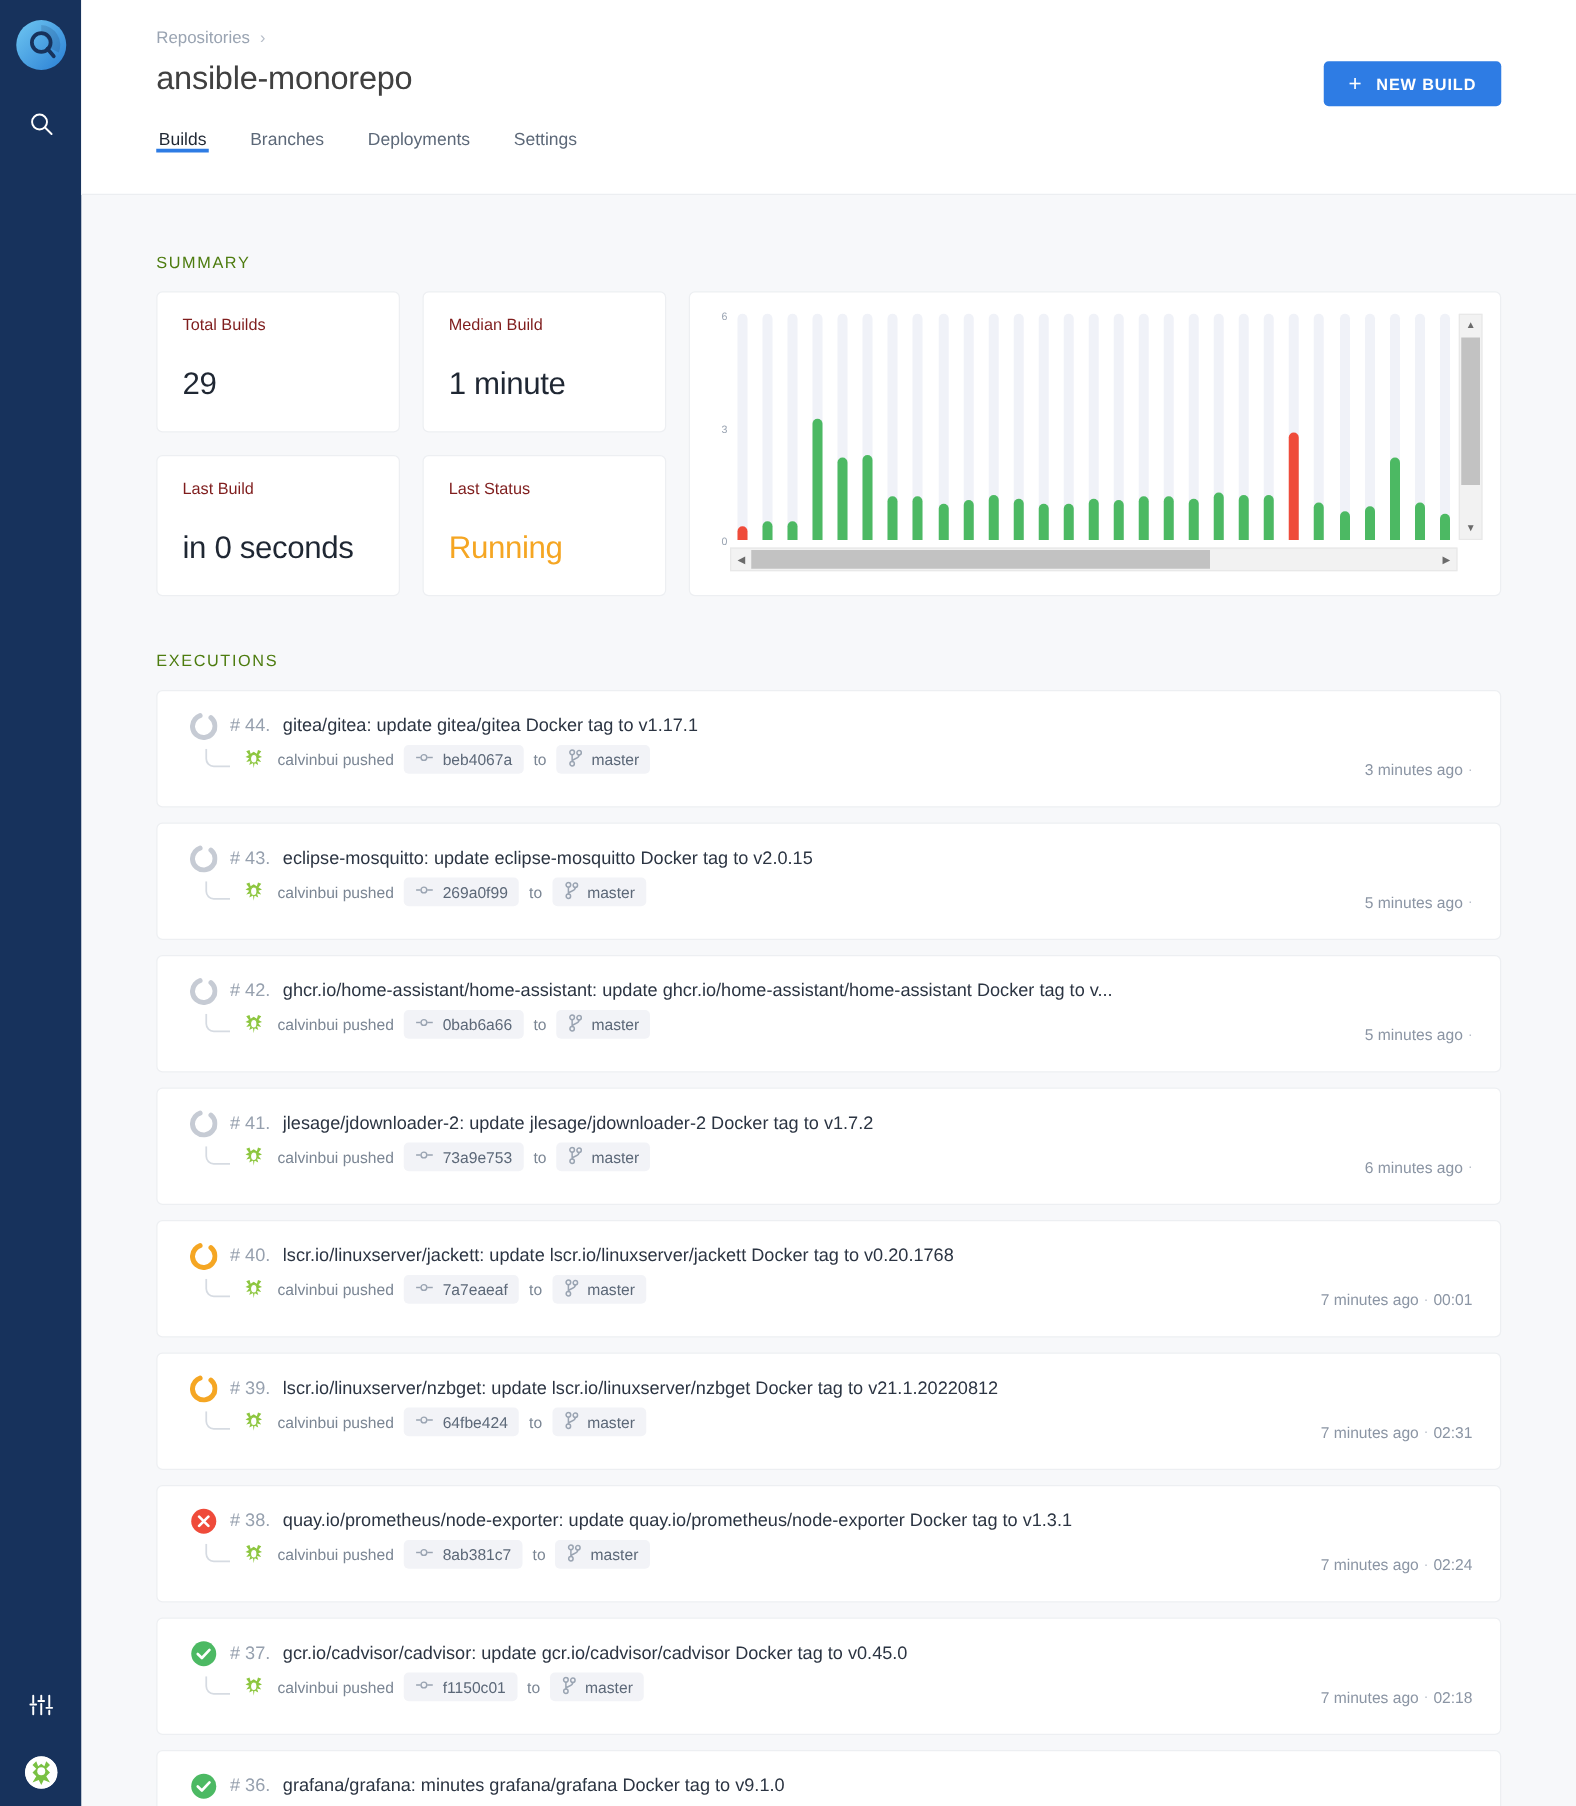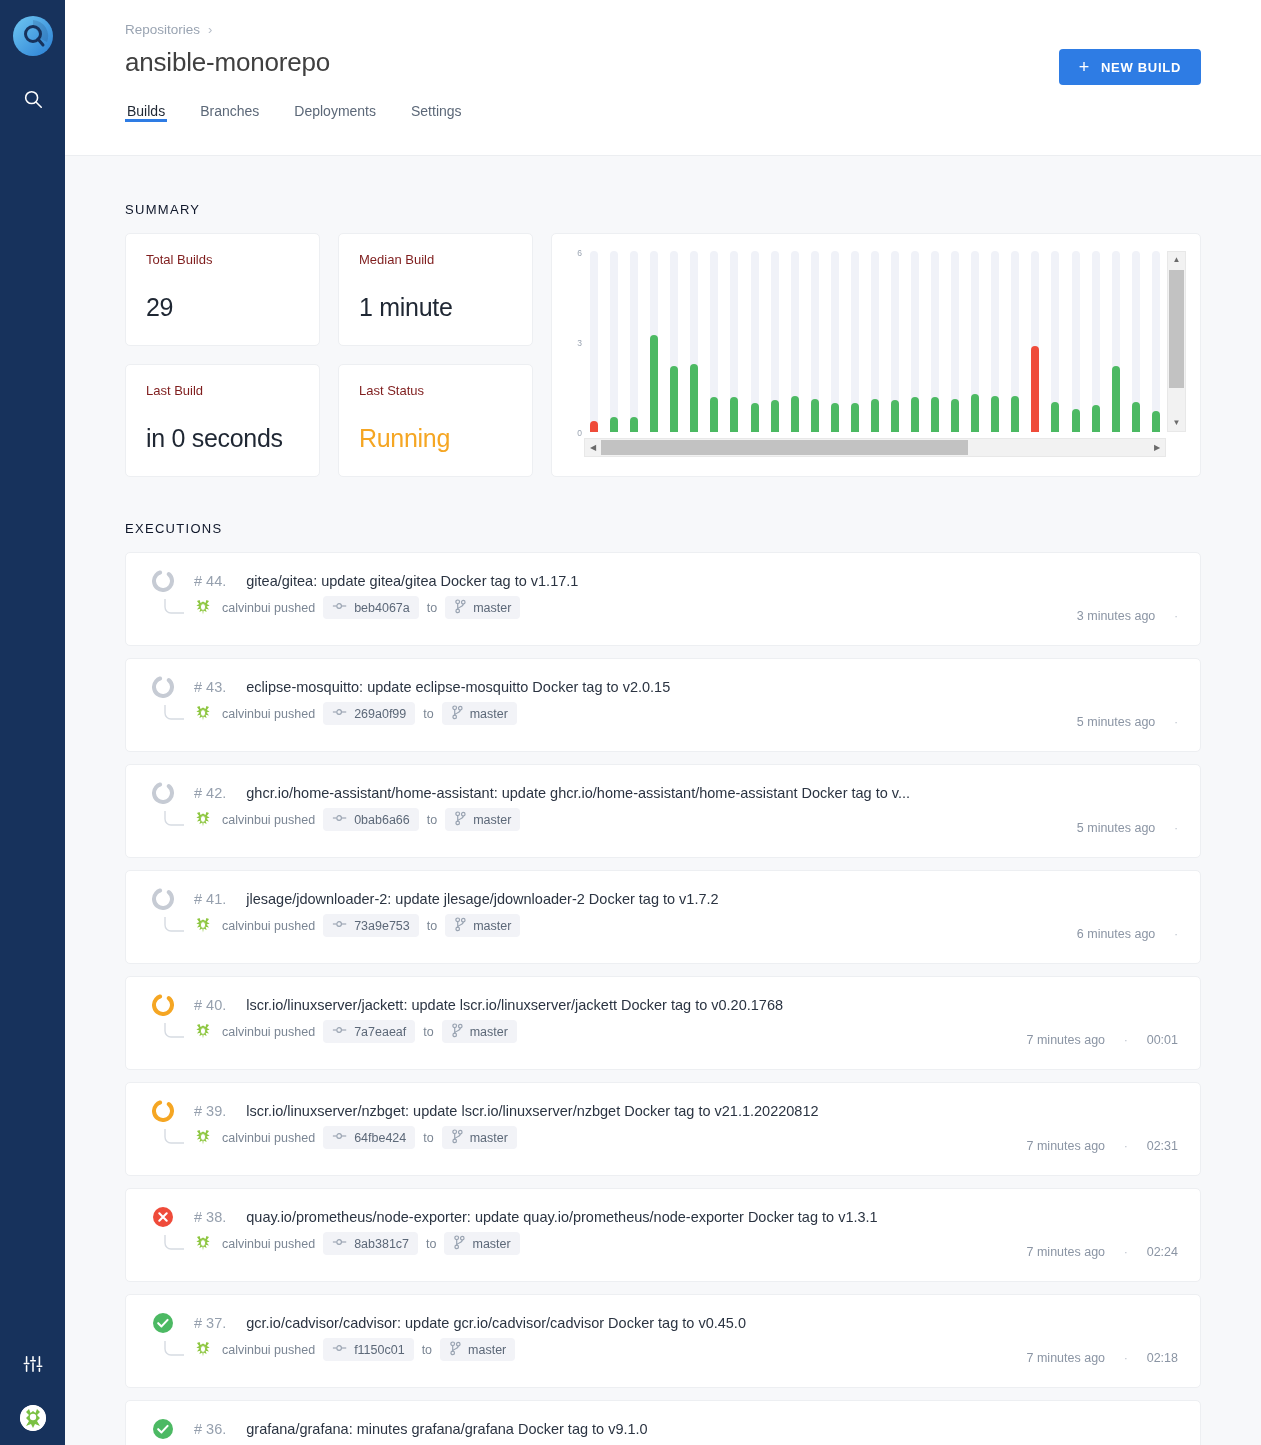--- a/index.html
+++ b/index.html
@@ -61,21 +61,21 @@
   .tabs { display: flex; gap: 31px; margin-top: 25px; }
   .tab {
     font-size: 14px; color: #5c6878; padding: 0 2px 0 2px;
     border-bottom: 3px solid transparent; cursor: pointer;
   }
   .tab.active { color: #1f2733; border-bottom-color: #2e7ce4; }
 
   
   #content { padding: 46px 60px 0 60px; }
   .section-label {
-    font-size: 13px; color: #0f172a; letter-spacing: 1.3px; margin-bottom: 16px;
+    font-size: 13px; color: #4d7c0f; letter-spacing: 1.3px; margin-bottom: 16px;
   }
 
   
   .summary-wrap { display: flex; gap: 18px; align-items: flex-start; }
   .stat-grid { display: grid; grid-template-columns: 195px 195px; gap: 18px; }
   .stat-card {
     background: #fff; border: 1px solid #edeff2; border-radius: 5px;
     height: 113px; padding: 18px 20px 0 20px;
   }
   .stat-label { font-size: 13px; color: #7f1d1d; }
@@ -127,38 +127,38 @@
     background: #c2c2c2;
   }
 
   
   #executions-label { margin-top: 44px; }
   .exec-list { display: flex; flex-direction: column; gap: 12px; padding-bottom: 20px; }
   .exec-row {
     background: #fff; border: 1px solid #edeff2; border-radius: 5px;
     height: 94px; padding: 17px 22px 0 26px; position: relative; cursor: pointer;
   }
-  .exec-top { display: flex; align-items: center; gap: 20px; }
+  .exec-top { display: flex; align-items: center; gap: 10px; }
   .status-icon { width: 22px; height: 22px; flex: 0 0 22px; }
   .exec-num { font-size: 14.5px; color: #96a0ae; }
   .exec-title { font-size: 14.5px; color: #2b3442; white-space: nowrap; overflow: hidden;
     text-overflow: ellipsis; max-width: 820px; }
   .exec-bottom { display: flex; align-items: center; gap: 8px; margin-top: 4px; padding-left: 11px; }
   .elbow { width: 22px; height: 18px; flex: 0 0 22px; }
   .bug-avatar { width: 20px; height: 20px; flex: 0 0 20px; }
   .pushed-by { font-size: 12.5px; color: #7b8694; margin-left: 1px; }
   .pill {
     background: #f2f3f7; border-radius: 4px; height: 23px; padding: 0 9px;
     display: flex; align-items: center; gap: 6px;
     font-size: 12.5px; color: #5c6878;
   }
   .to-word { font-size: 12.5px; color: #7b8694; }
   .exec-time {
     position: absolute; right: 22px; bottom: 22px;
-    font-size: 12.5px; color: #8b95a4; display: flex; align-items: center; gap: 19px;
+    font-size: 12.5px; color: #8b95a4; display: flex; align-items: center; gap: 4px;
   }
   .exec-time .dot { color: #b6bdc8; font-size: 11px; }
   .exec-time .dur { color: #8b95a4; }
 </style>
 </head>
 <body>
 
 <div id="sidebar">
   <div class="logo">
     <svg viewBox="0 0 44 44" width="44" height="44">

